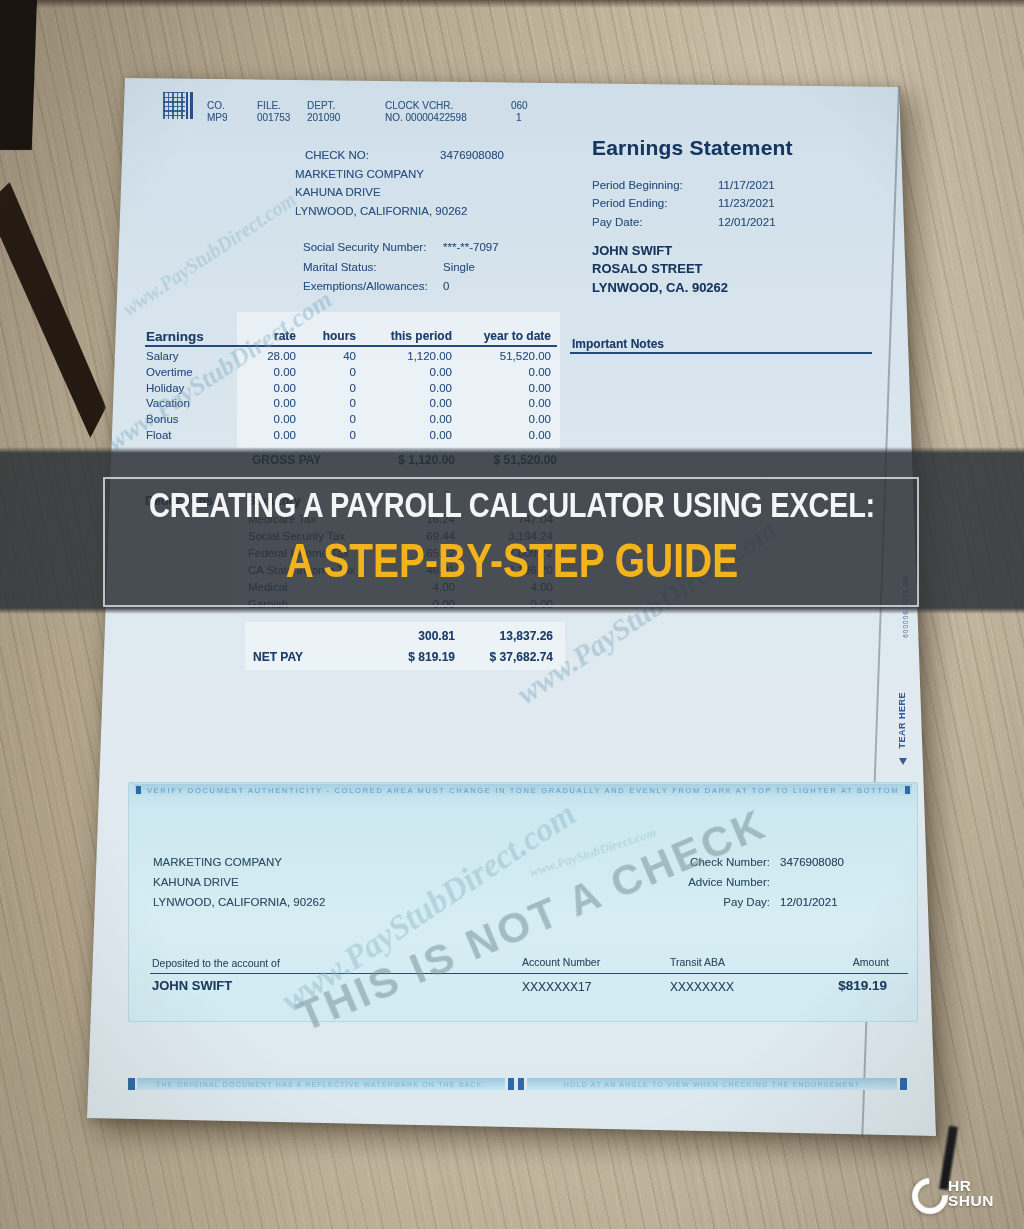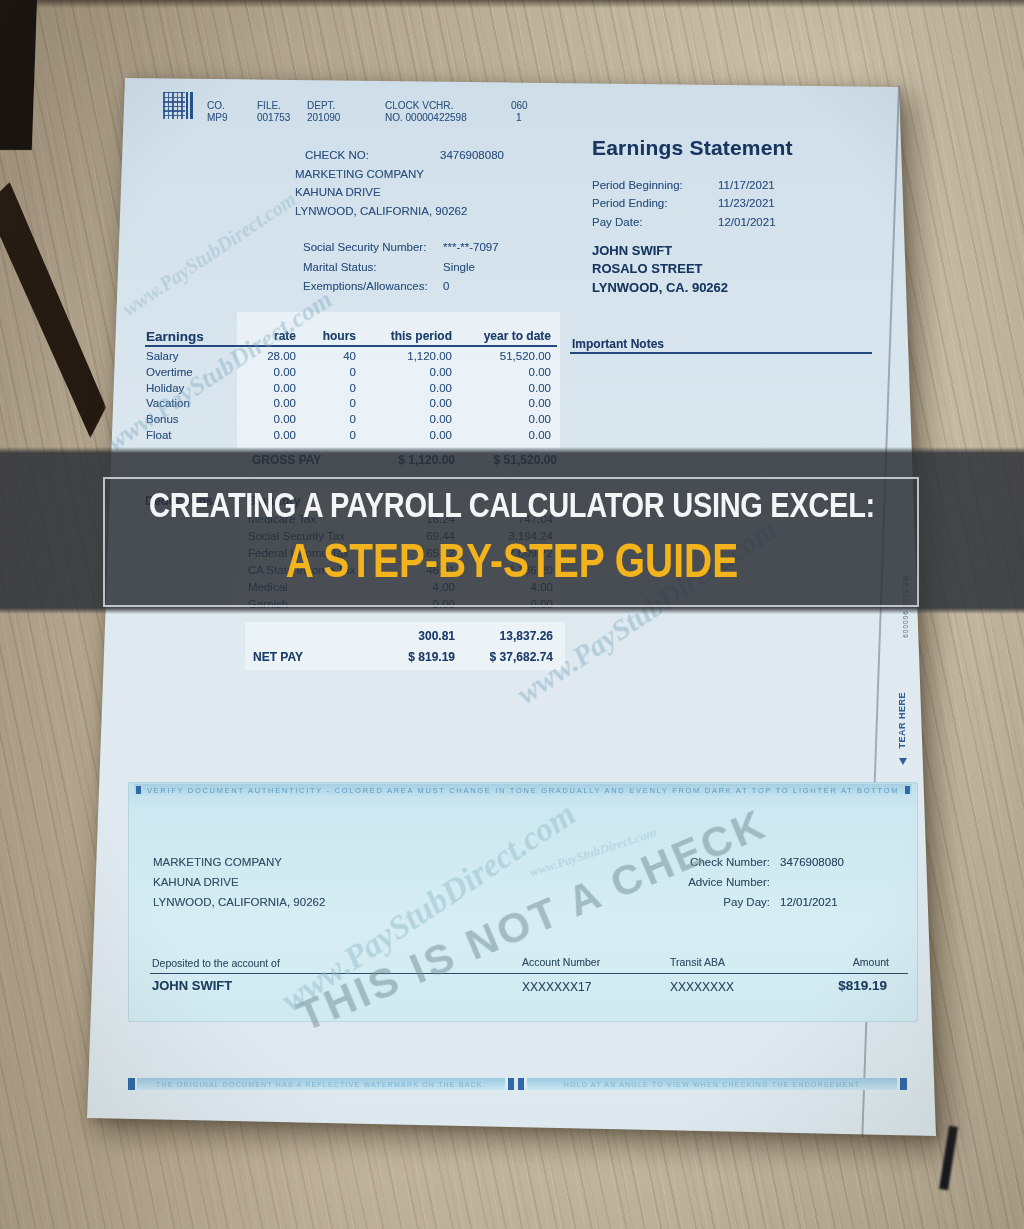--- a/index.html
+++ b/index.html
@@ -302,14 +302,21 @@
   <div class="wm" style="left:530px;top:865px;font-size:13px;opacity:.7;transform:rotate(-18deg);">www.PayStubDirect.com</div>
   <div class="wm-nac" style="left:300px;top:995px;">THIS IS NOT A CHECK</div>
 
   <div class="banner-layer"></div>
   <div class="banner-frame"></div>
   <div class="banner-t1">CREATING A PAYROLL CALCULATOR USING EXCEL:</div>
   <div class="banner-t2">A STEP-BY-STEP GUIDE</div>
 
   <div class="vignette"></div>
 
+  <div class="abs hrlogo">
+    <div class="hr-circle"></div>
+    <div class="hr-txt">
+      <div>HR</div>
+      <div>SHUN</div>
+    </div>
+  </div>
 
 </div>
 
 </body></html>

